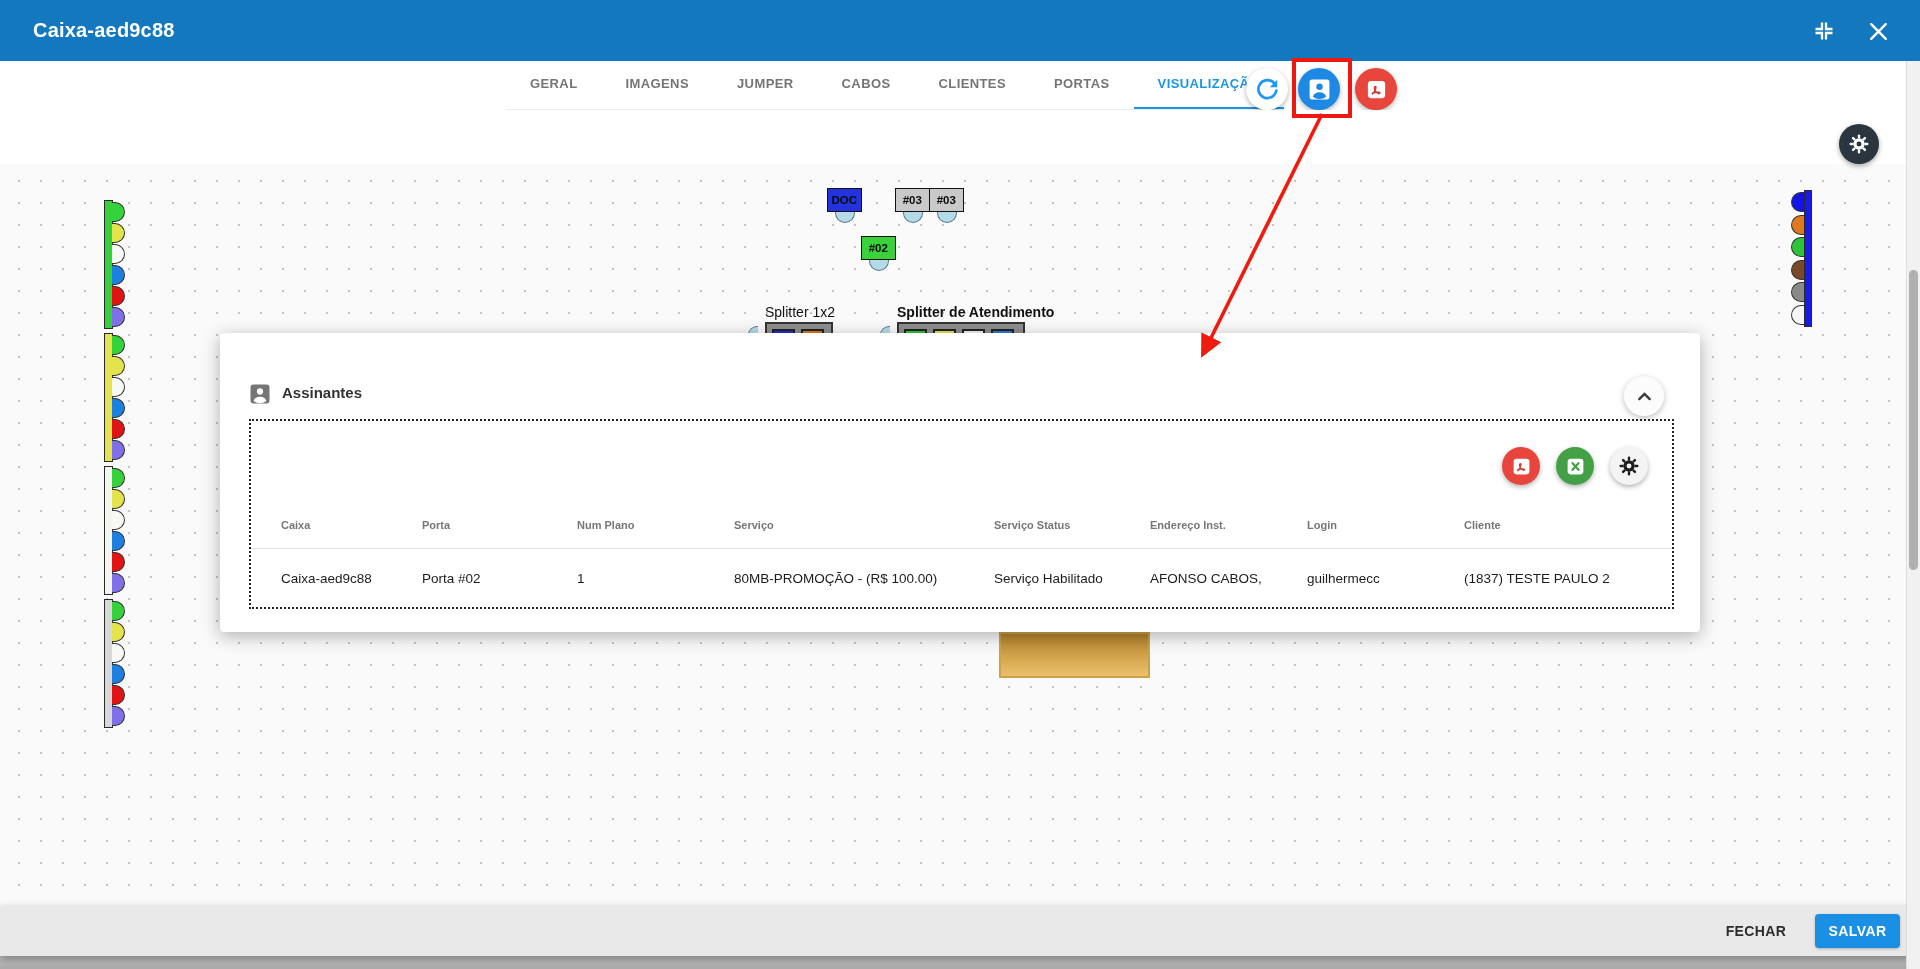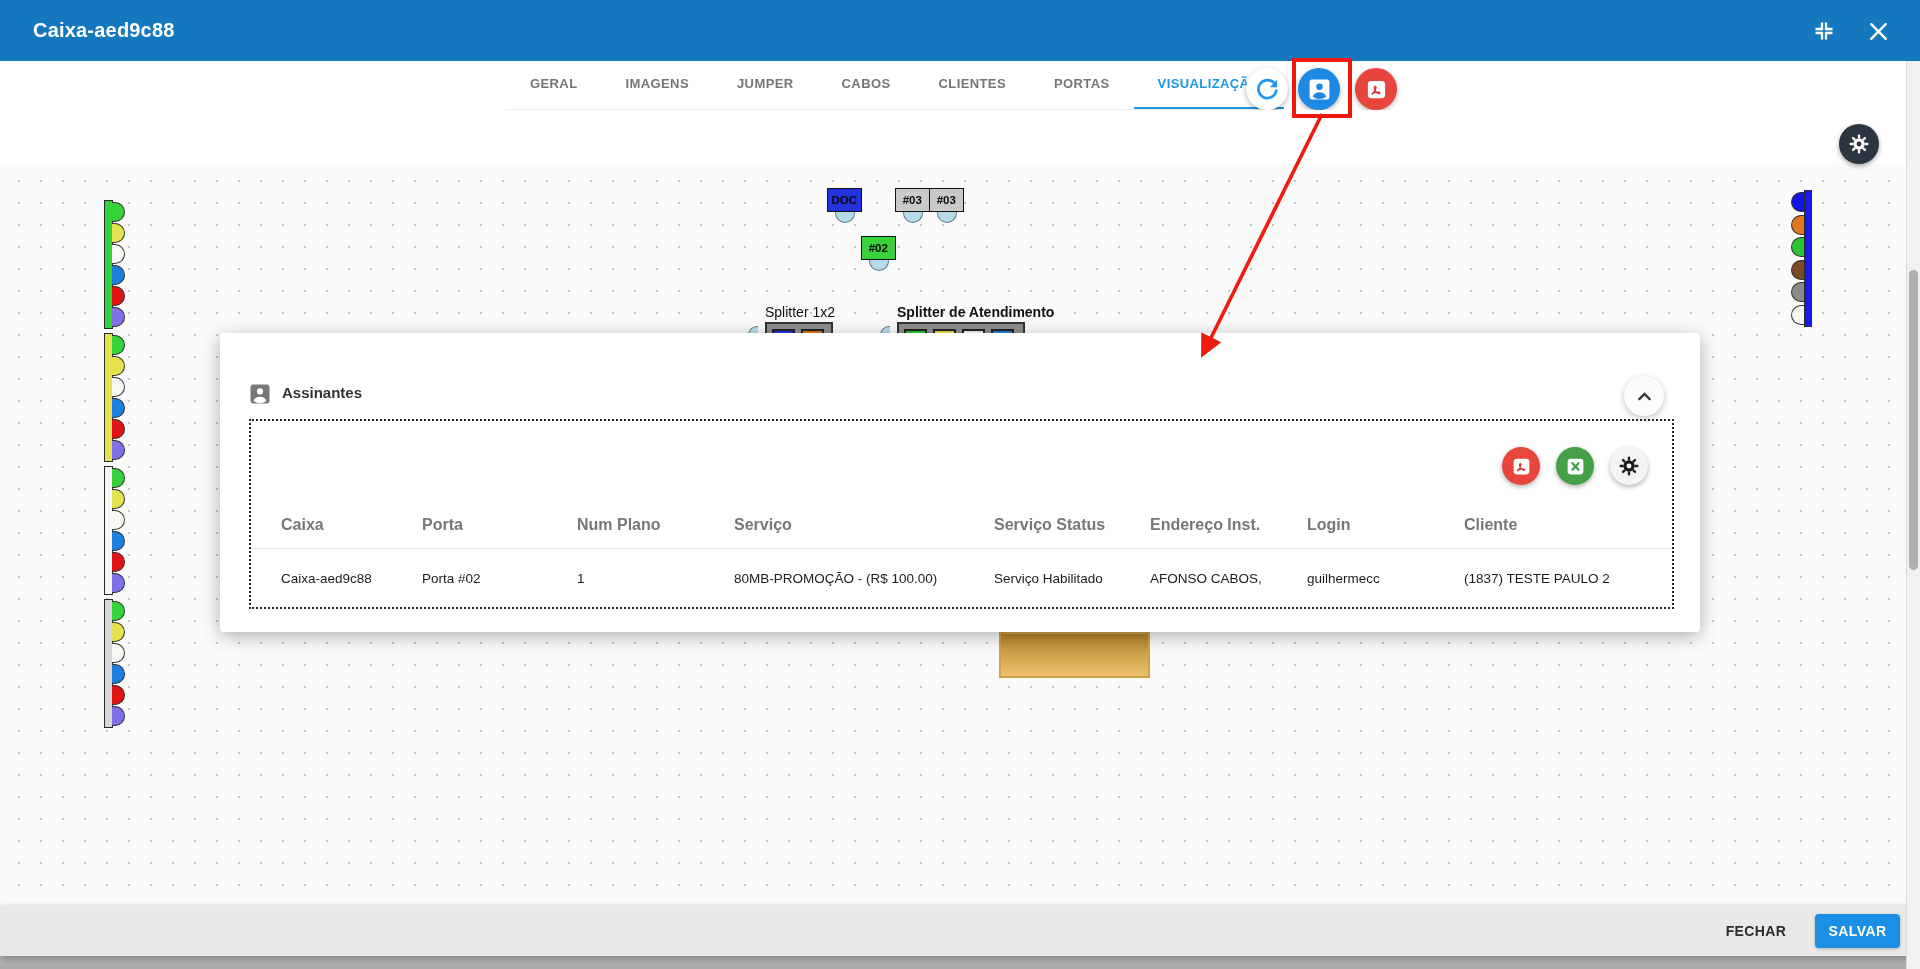--- a/index.html
+++ b/index.html
@@ -93,21 +93,21 @@
   .panel-actions{position:absolute;top:26px;right:24px;display:flex;gap:16px;}
   .p-act{width:38px;height:38px;border-radius:50%;border:none;padding:0;cursor:pointer;
         display:flex;align-items:center;justify-content:center;box-shadow:0 2px 5px rgba(0,0,0,.3);}
   .p-act.pdf{background:#e8453c;}
   .p-act.xls{background:#43a047;}
   .p-act.cfg{background:#f4f4f4;}
 
   .grid-row{display:grid;grid-template-columns:141px 155px 157px 260px 156px 157px 157px 1fr;
         padding-left:30px;align-items:center;}
   .thead{position:absolute;left:0;right:0;top:81px;height:47px;border-bottom:1px solid #e2e2e2;
-        font-size:16px;font-weight:700;color:#777;}
+        font-size:11px;font-weight:700;color:#777;}
   .trow{position:absolute;left:0;right:0;top:128px;height:58px;font-size:13.5px;color:#1c1c1c;}
   .cell{padding-right:10px;white-space:nowrap;overflow:hidden;}
 
   
   .arrow-svg{position:absolute;left:0;top:0;width:1920px;height:969px;z-index:50;pointer-events:none;}
 
   
   .scrollbar{position:absolute;left:1906px;top:61px;width:14px;height:908px;background:#f1f1f1;
         border-left:1px solid #dcdcdc;z-index:60;}
   .scroll-thumb{position:absolute;left:2px;top:209px;width:9px;height:300px;background:#b0b0b0;border-radius:5px;}

